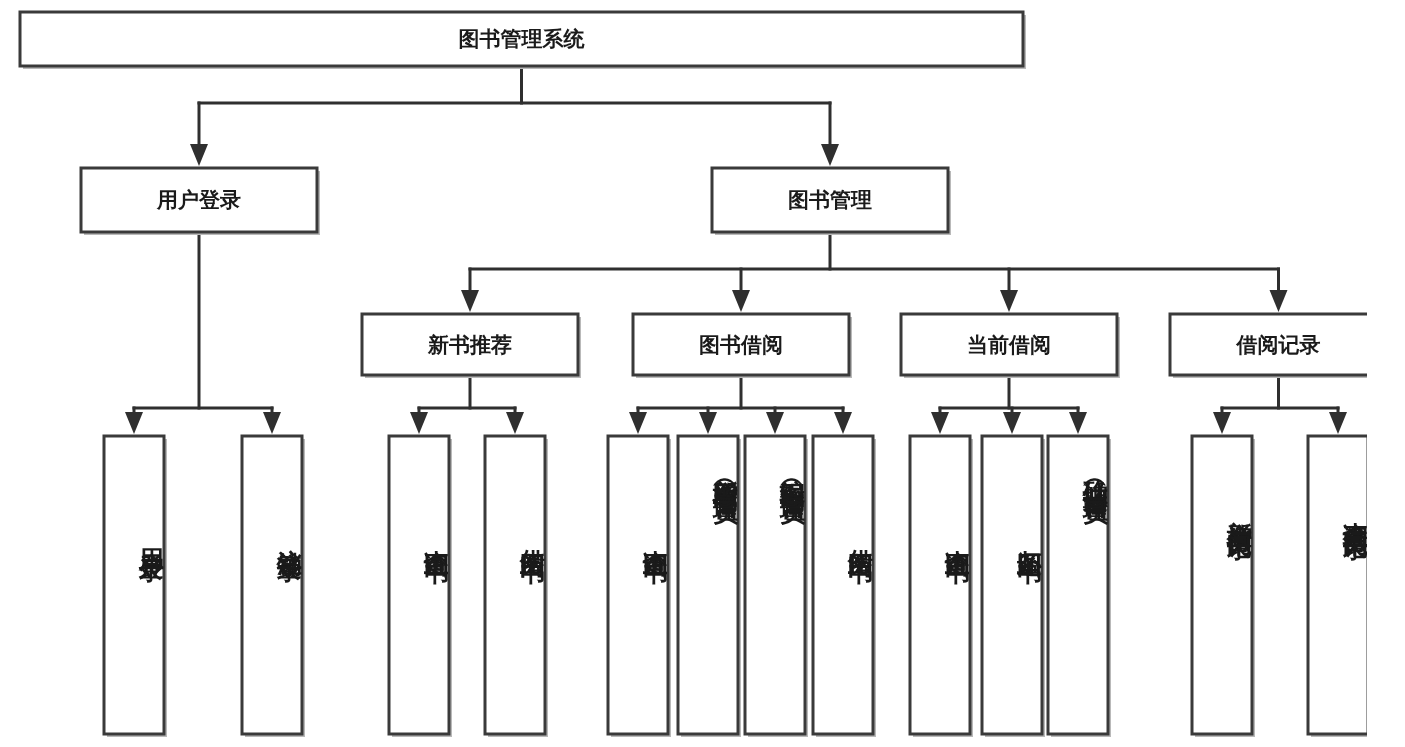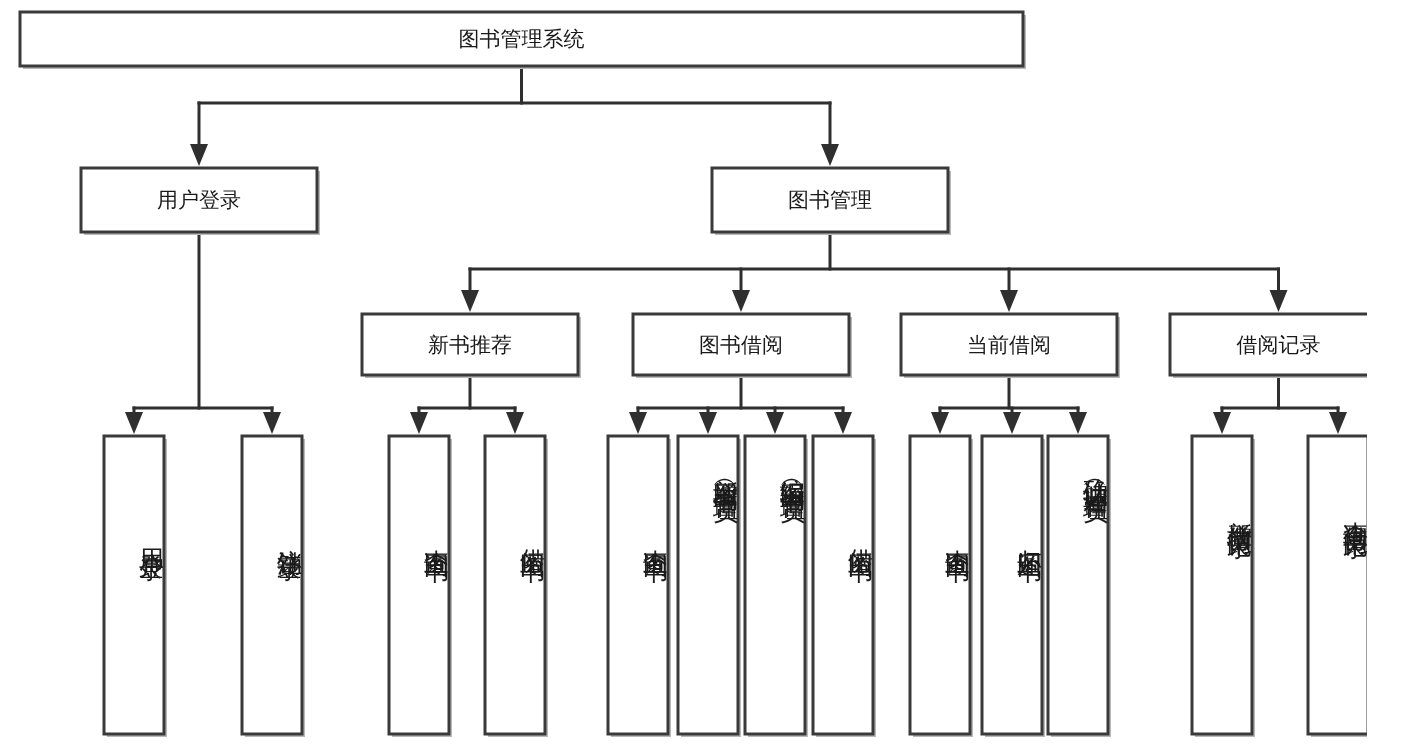--- a/index.html
+++ b/index.html
@@ -9,20 +9,21 @@
   }
   body {
     font-family: "DejaVu Sans", "Liberation Sans", sans-serif;
   }
   #diagram-root {
     position: relative;
     width: 1367px;
     height: 747px;
     background: #ffffff;
     overflow: hidden;
+    font-weight: bold;
   }
   svg.tree-canvas {
     position: absolute;
     left: 0;
     top: 0;
     width: 1405px;
     height: 747px;
     display: block;
   }
   .node-rect {

